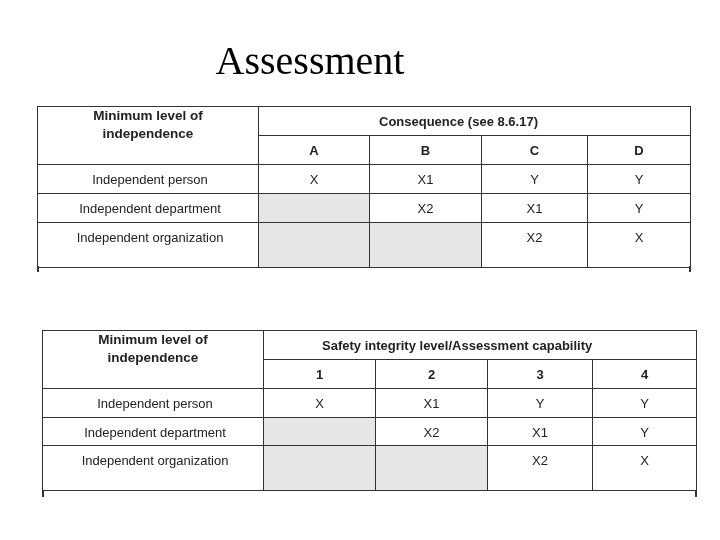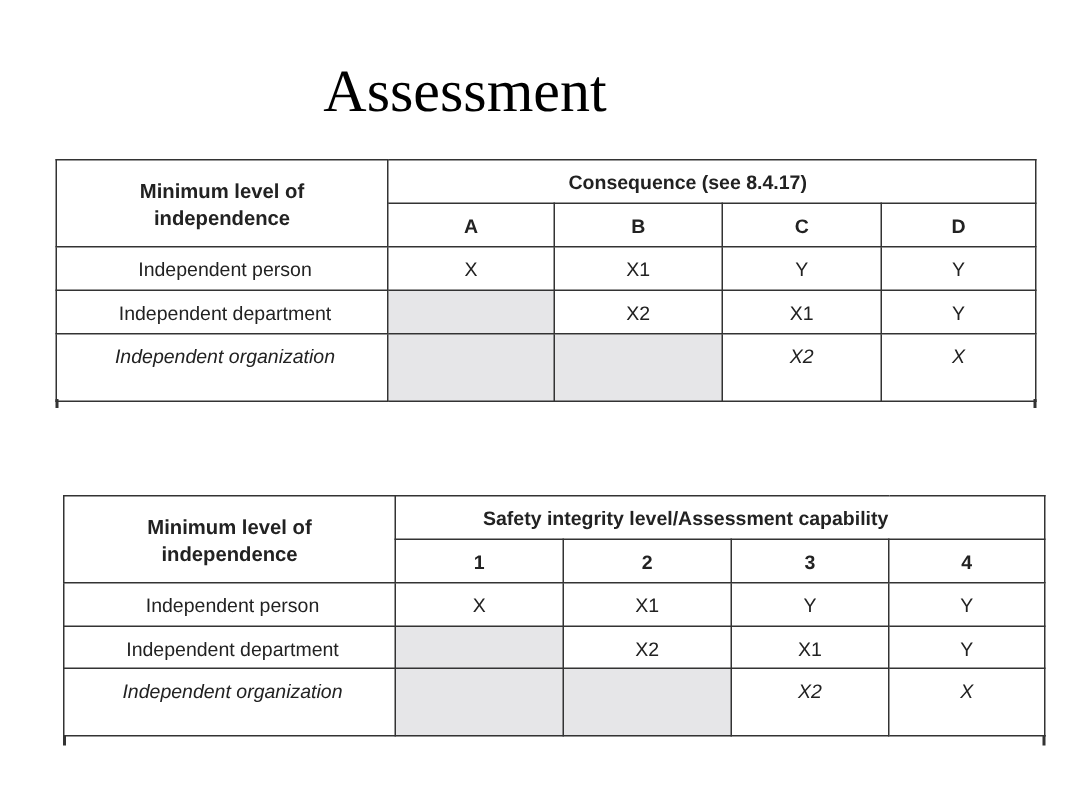--- a/index.html
+++ b/index.html
@@ -12,47 +12,47 @@
     font-family: "Liberation Serif", serif; font-size: 40px; color: #000; line-height: 50px;
   }
   .tbl {
     position: absolute; border-collapse: collapse; table-layout: fixed;
   }
   .tbl td, .tbl th {
     border: 1.5px solid #333; padding: 0; font-size: 13px; color: #222;
     vertical-align: top;
   }
   .tbl th { font-weight: bold; text-align: center; vertical-align: middle; }
-  .tbl .corner { vertical-align: top; padding-top: 12px; line-height: 18px; font-size: 13.5px; }
+  .tbl .corner { vertical-align: top; padding-top: 0; line-height: 18px; font-size: 13.5px; }
   .tbl .group { text-align: left; padding-left: 120px; }
   .tbl td.label { text-align: center; padding-left: 4px; padding-top: 7px; }
   .tbl td.val { text-align: center; padding-top: 7px; }
   .tbl td.shaded { background: #e6e6e8; }
-  .tbl .last-row td { border-bottom: 1.5px solid #333; font-style: italic; }
+  .tbl .last-row td { border-bottom: 1.5px solid #333; }
   .tail {
     position: absolute; width: 1.5px; background: #333;
   }
 </style>
 </head>
 <body>
 
 <div class="title">Assessment</div>
 
 <table class="tbl" style="left:37px; top:106px; width:653px;">
   <colgroup>
     <col style="width:221px">
       <col style="width:111px">
       <col style="width:112px">
       <col style="width:106px">
       <col style="width:103px">
   </colgroup>
   <tbody>
       <tr style="height:29px">
     <th rowspan="2" class="corner" style="padding-left:30px;padding-right:30px;">Minimum level of independence</th>
-    <th colspan="4" class="group">Consequence (see 8.4.17)</th>
+    <th colspan="4" class="group">Consequence (see 8.6.17)</th>
   </tr>
   <tr style="height:29px">
     <th>A</th>
     <th>B</th>
     <th>C</th>
     <th>D</th>
   </tr>
   <tr style="height:29px">
     <td class="label">Independent person</td>
     <td class="val">X</td>

